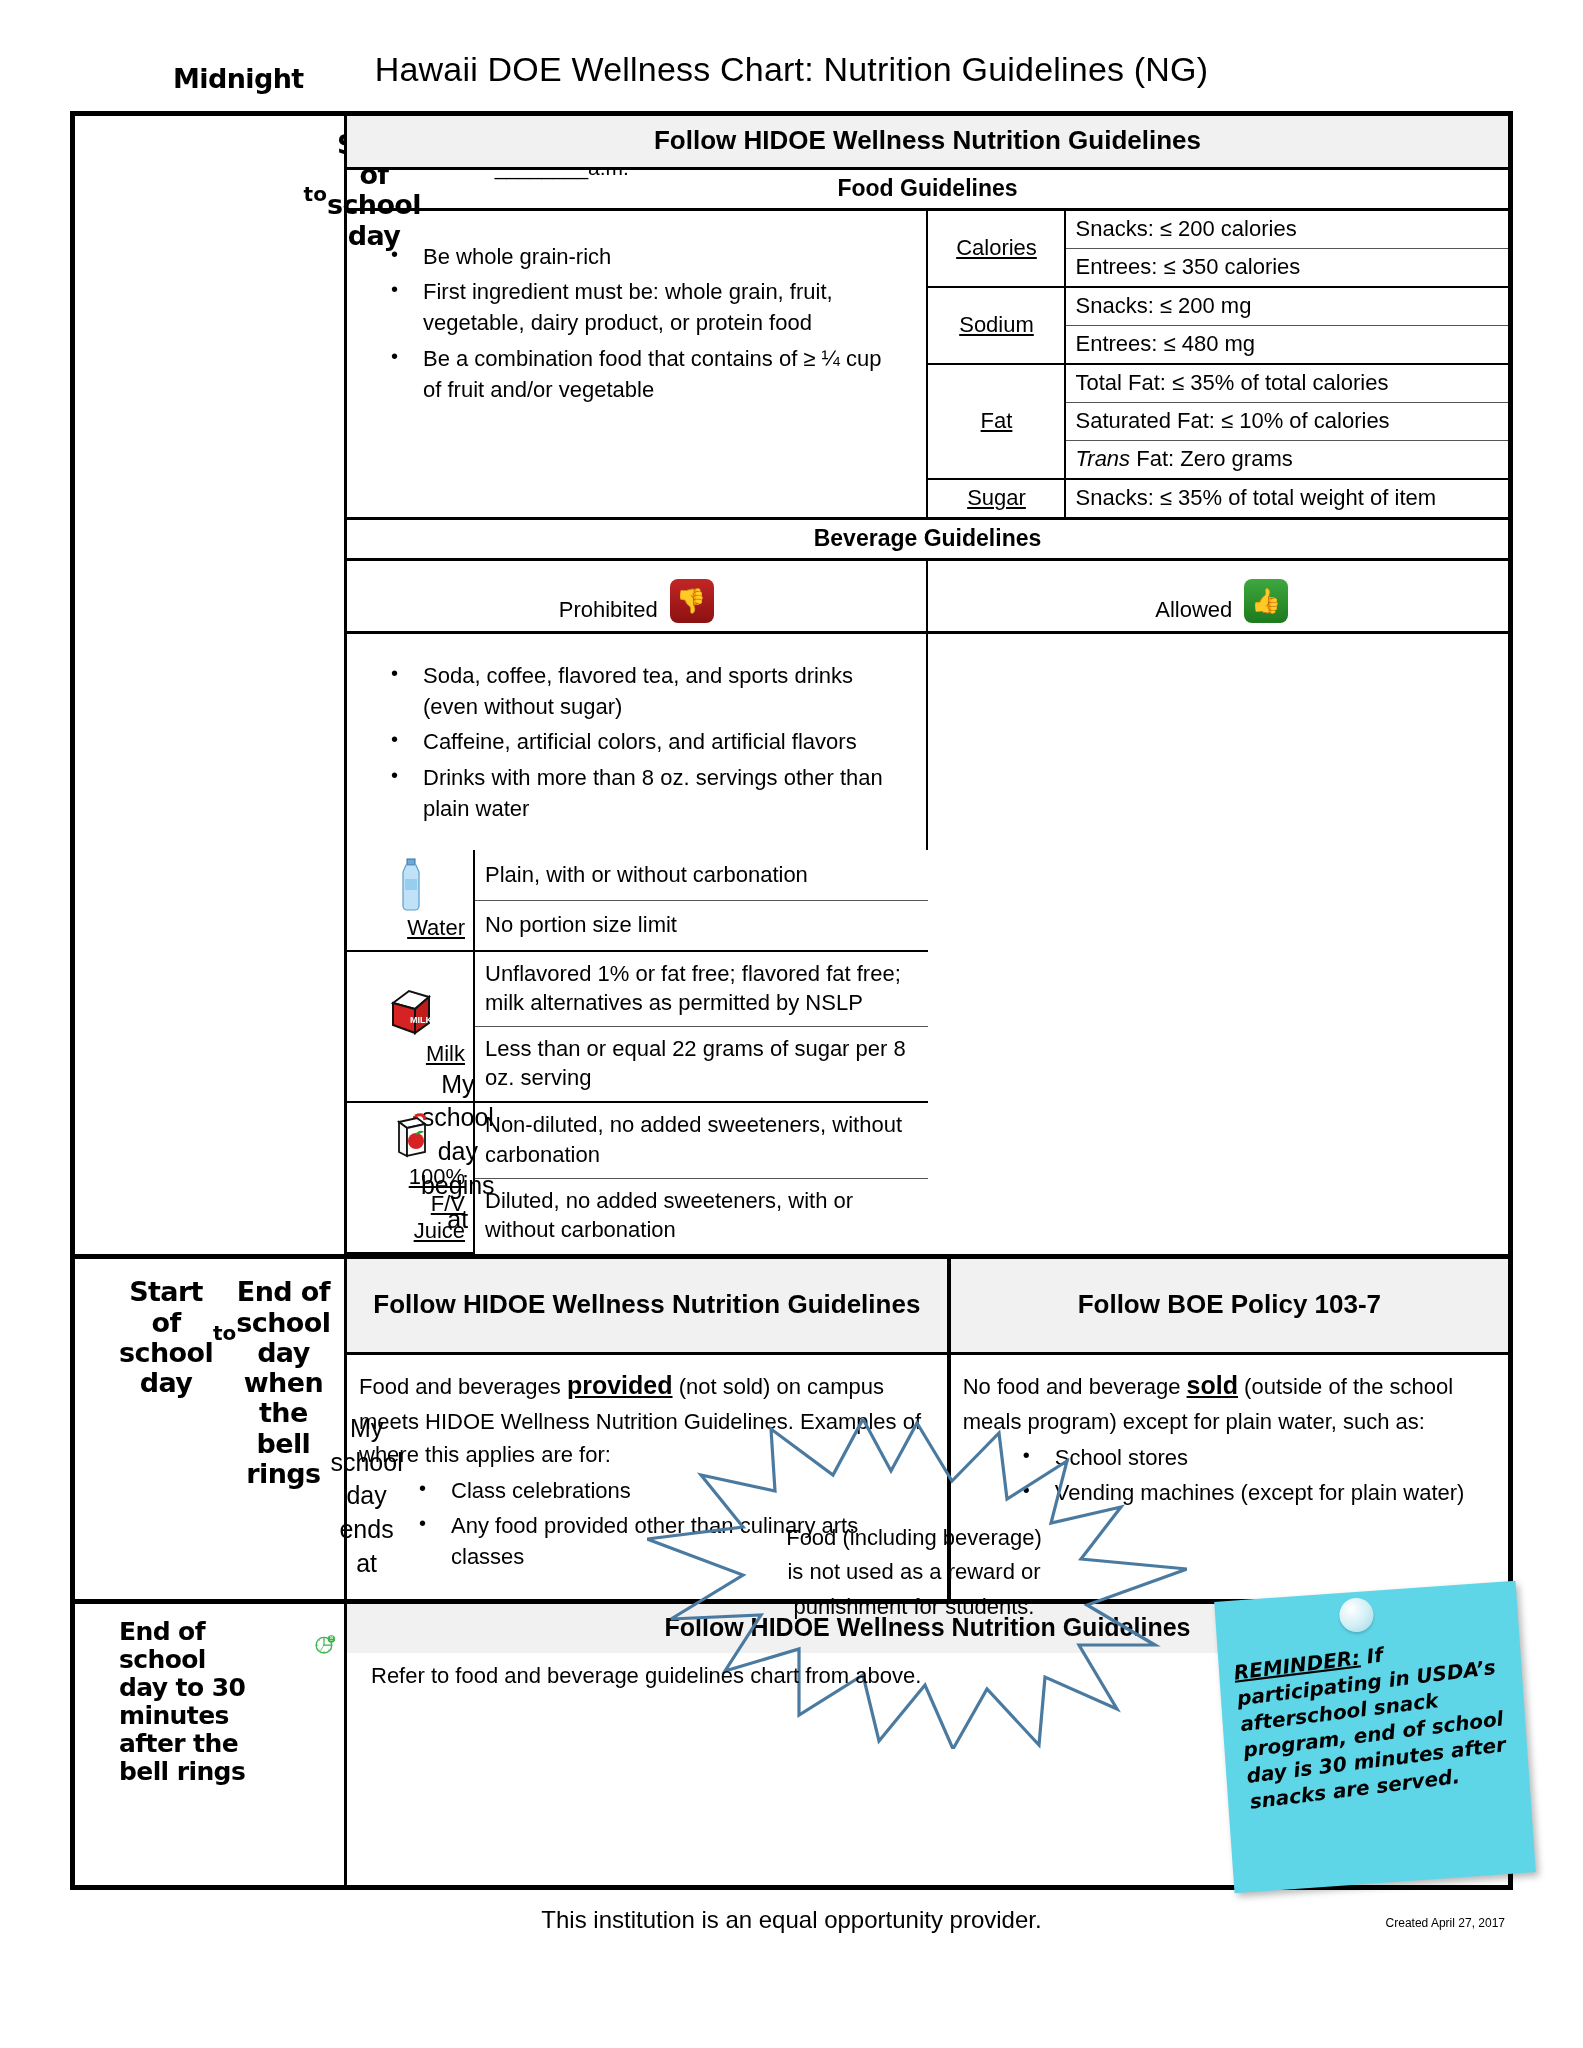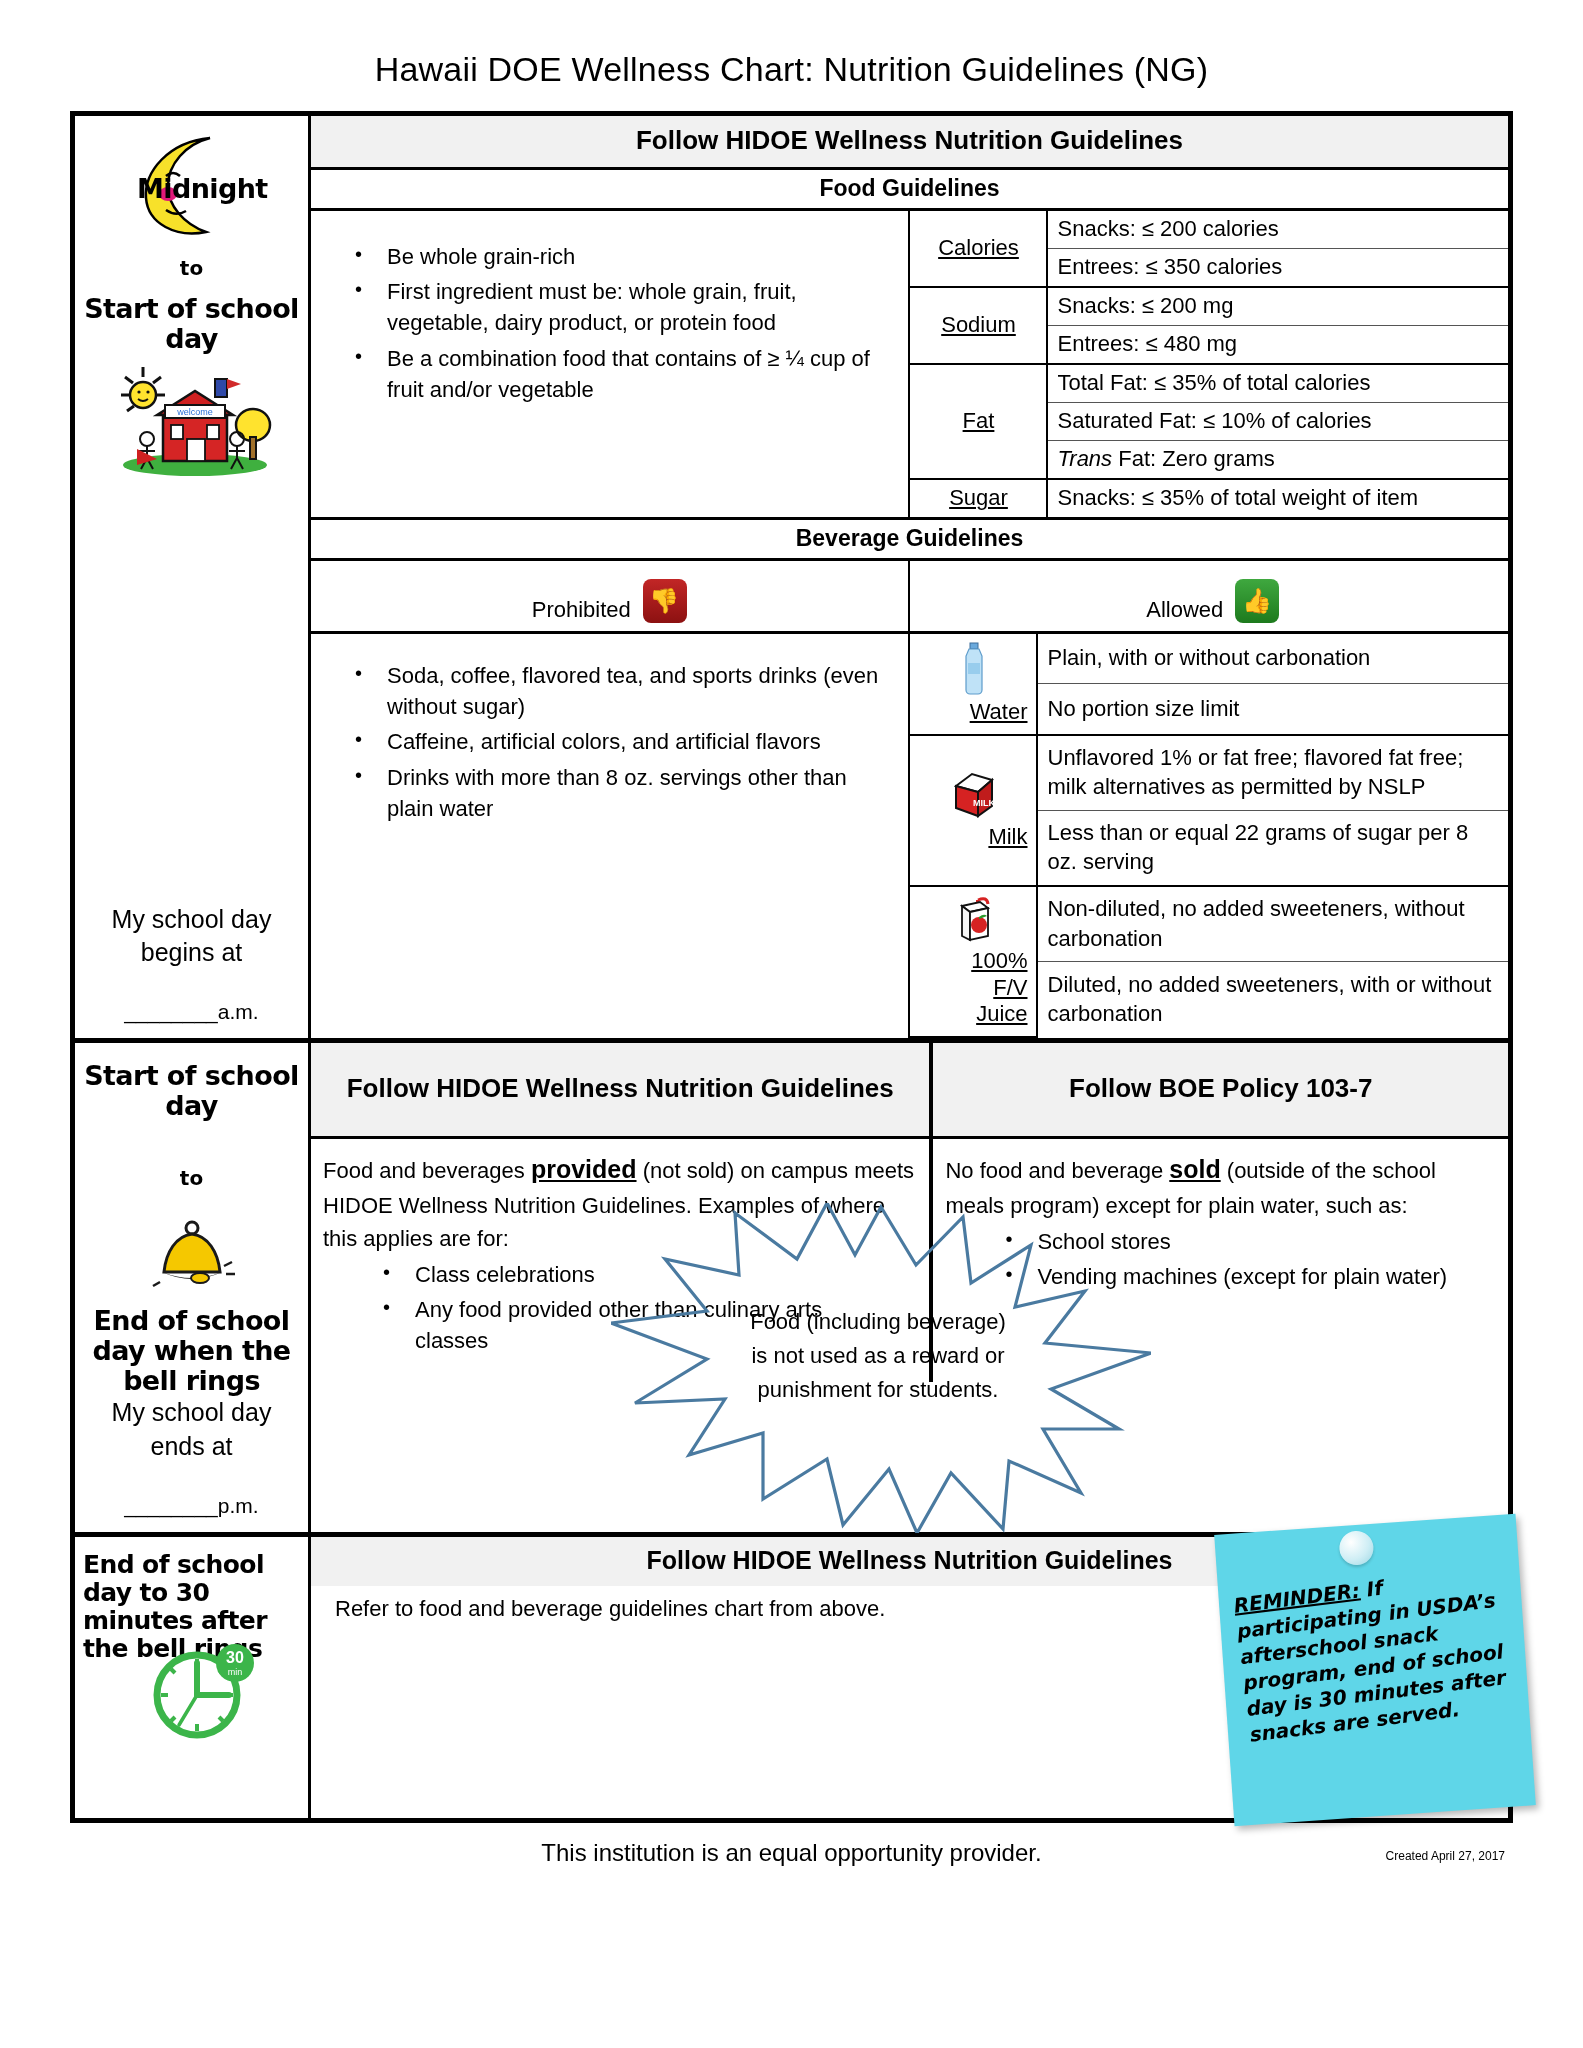--- a/index.html
+++ b/index.html
@@ -50,21 +50,22 @@
 
   
   .timecol {
     width: 236px;
     min-width: 236px;
     border-right: 3px solid #000;
     box-sizing: border-box;
     padding: 14px 8px 14px 8px;
     text-align: center;
     display: flex;
-    flex-direction: column;
+    flex-direction: row;
+    margin-left: 36px;
   }
   .tc-head {
     font-family: "DejaVu Sans", sans-serif;
     font-weight: 700;
     font-size: 27px;
     line-height: 1.12;
     letter-spacing: -0.6px;
   }
   .tc-to {
     font-family: "DejaVu Sans", sans-serif;
@@ -187,21 +188,21 @@
     display: inline-flex;
     align-items: center;
     justify-content: center;
     font-size: 24px;
     color: #fff;
     line-height: 1;
   }
   .badge.down { background: linear-gradient(#c22626,#8c1111); }
   .badge.up { background: linear-gradient(#3fa83f,#1d7a1d); }
 
-  .bev-body { display: flex; }
+  .bev-body { display: flex; flex-direction: column; }
   .bev-left {
     width: 50%;
     box-sizing: border-box;
     border-right: 2px solid #000;
     padding: 10px 10px 10px 6px;
   }
   .bev-right { width: 50%; box-sizing: border-box; }
 
   table.bev {
     width: 100%;

